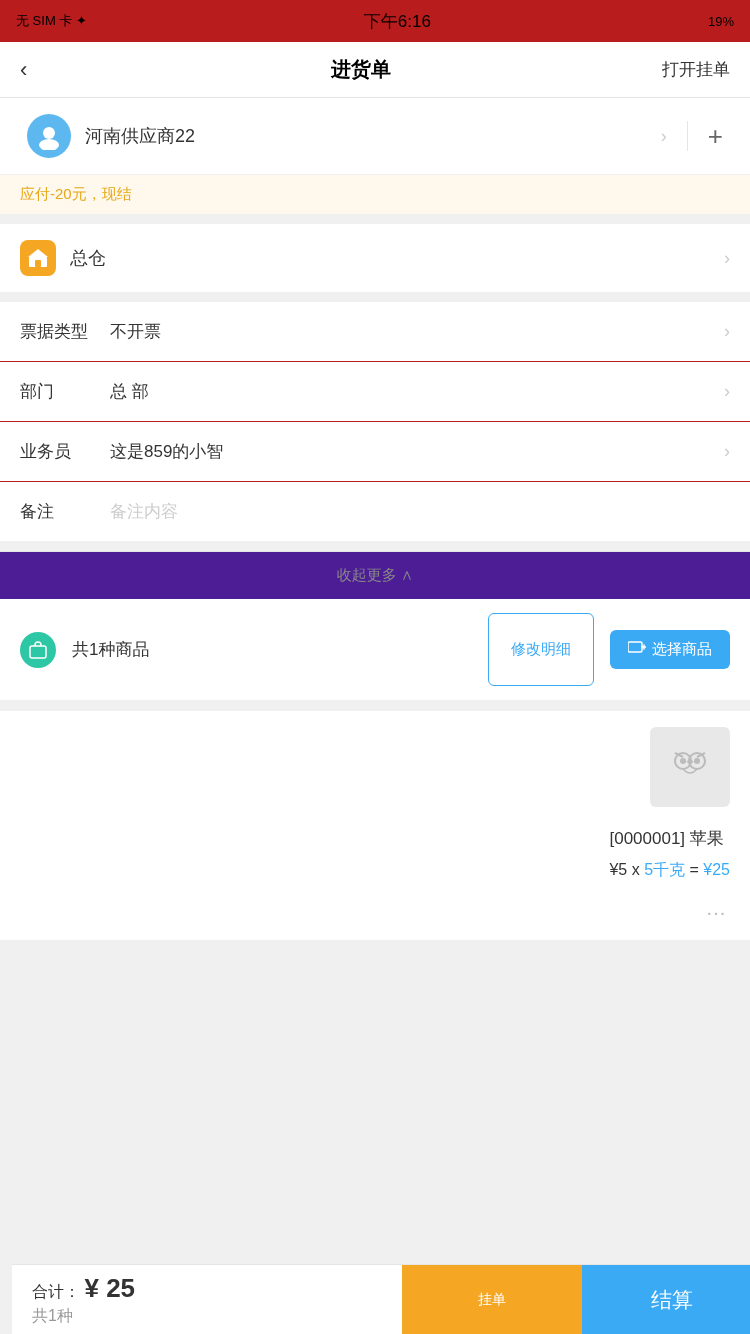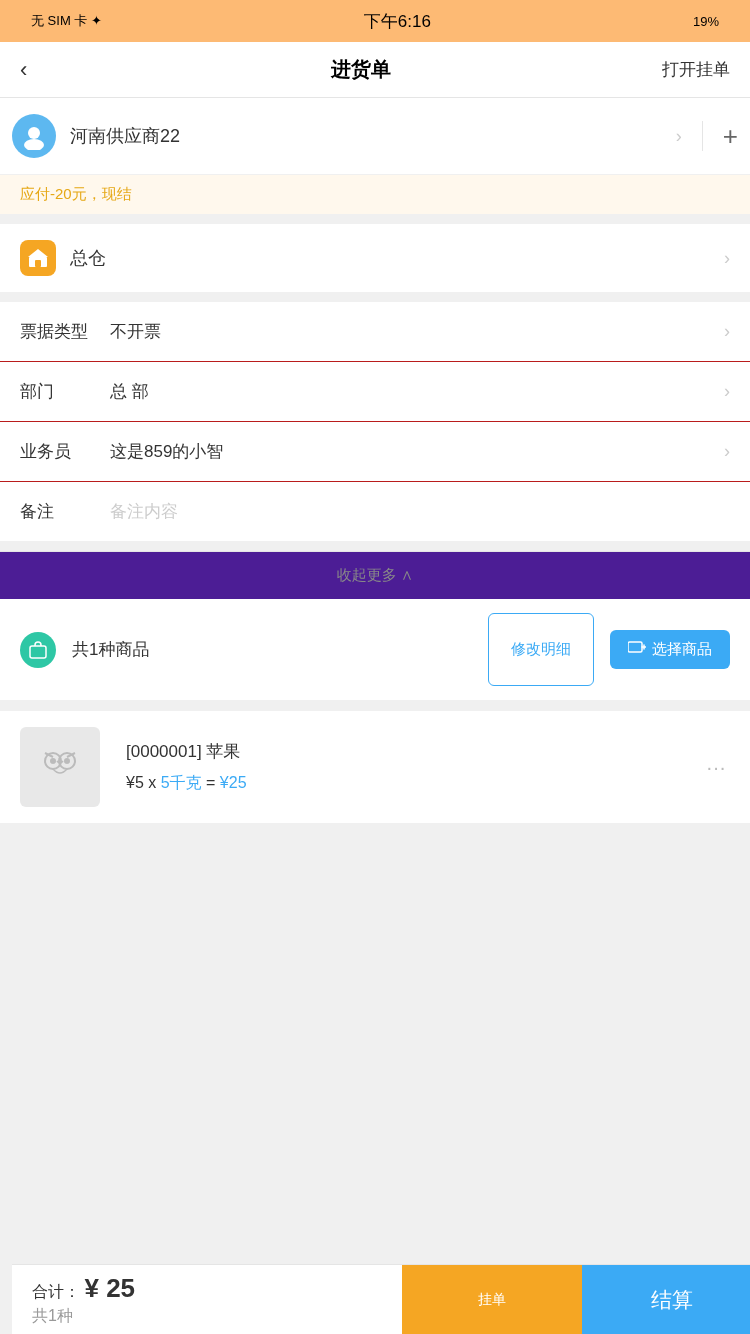--- a/index.html
+++ b/index.html
@@ -8,26 +8,26 @@
       font-family: -apple-system, "PingFang SC", "Helvetica Neue", sans-serif;
       background: #f0f0f0;
       width: 750px;
       min-height: 1334px;
       position: relative;
       overflow-x: hidden;
     }
 
     
     .status-bar {
-      background: #fdba74;
+      background: #b91c1c;
       height: 42px;
       display: flex;
       align-items: center;
       justify-content: space-between;
-      padding: 0 31px;
+      padding: 0 16px;
       font-size: 14px;
       color: #000;
     }
     .status-left { font-size: 13px; }
     .status-center { font-size: 17px; font-weight: 400; }
     .status-right { display: flex; align-items: center; gap: 4px; font-size: 13px; }
 
     
     .nav-bar {
       background: #fff;
@@ -63,21 +63,21 @@
     
     .card {
       background: #fff;
       margin-bottom: 10px;
     }
 
     
     .supplier-row {
       display: flex;
       align-items: center;
-      padding: 16px 12px;
+      padding: 16px 27px;
       border-bottom: 1px solid #f0f0f0;
     }
     .supplier-avatar {
       width: 44px;
       height: 44px;
       border-radius: 50%;
       background: #5db8f0;
       display: flex;
       align-items: center;
       justify-content: center;
@@ -235,24 +235,25 @@
       cursor: pointer;
       display: flex;
       align-items: center;
       gap: 6px;
     }
 
     
     .product-item {
       background: #fff;
       display: flex;
-      align-items: center;
+      align-items: flex-end;
       padding: 16px 20px;
-      gap: 26px;
+      gap: 20px;
       margin-bottom: 10px;
+      flex-direction: column;
     }
     .product-thumb {
       width: 80px;
       height: 80px;
       background: #e8e8e8;
       border-radius: 6px;
       display: flex;
       align-items: center;
       justify-content: center;
       flex-shrink: 0;

